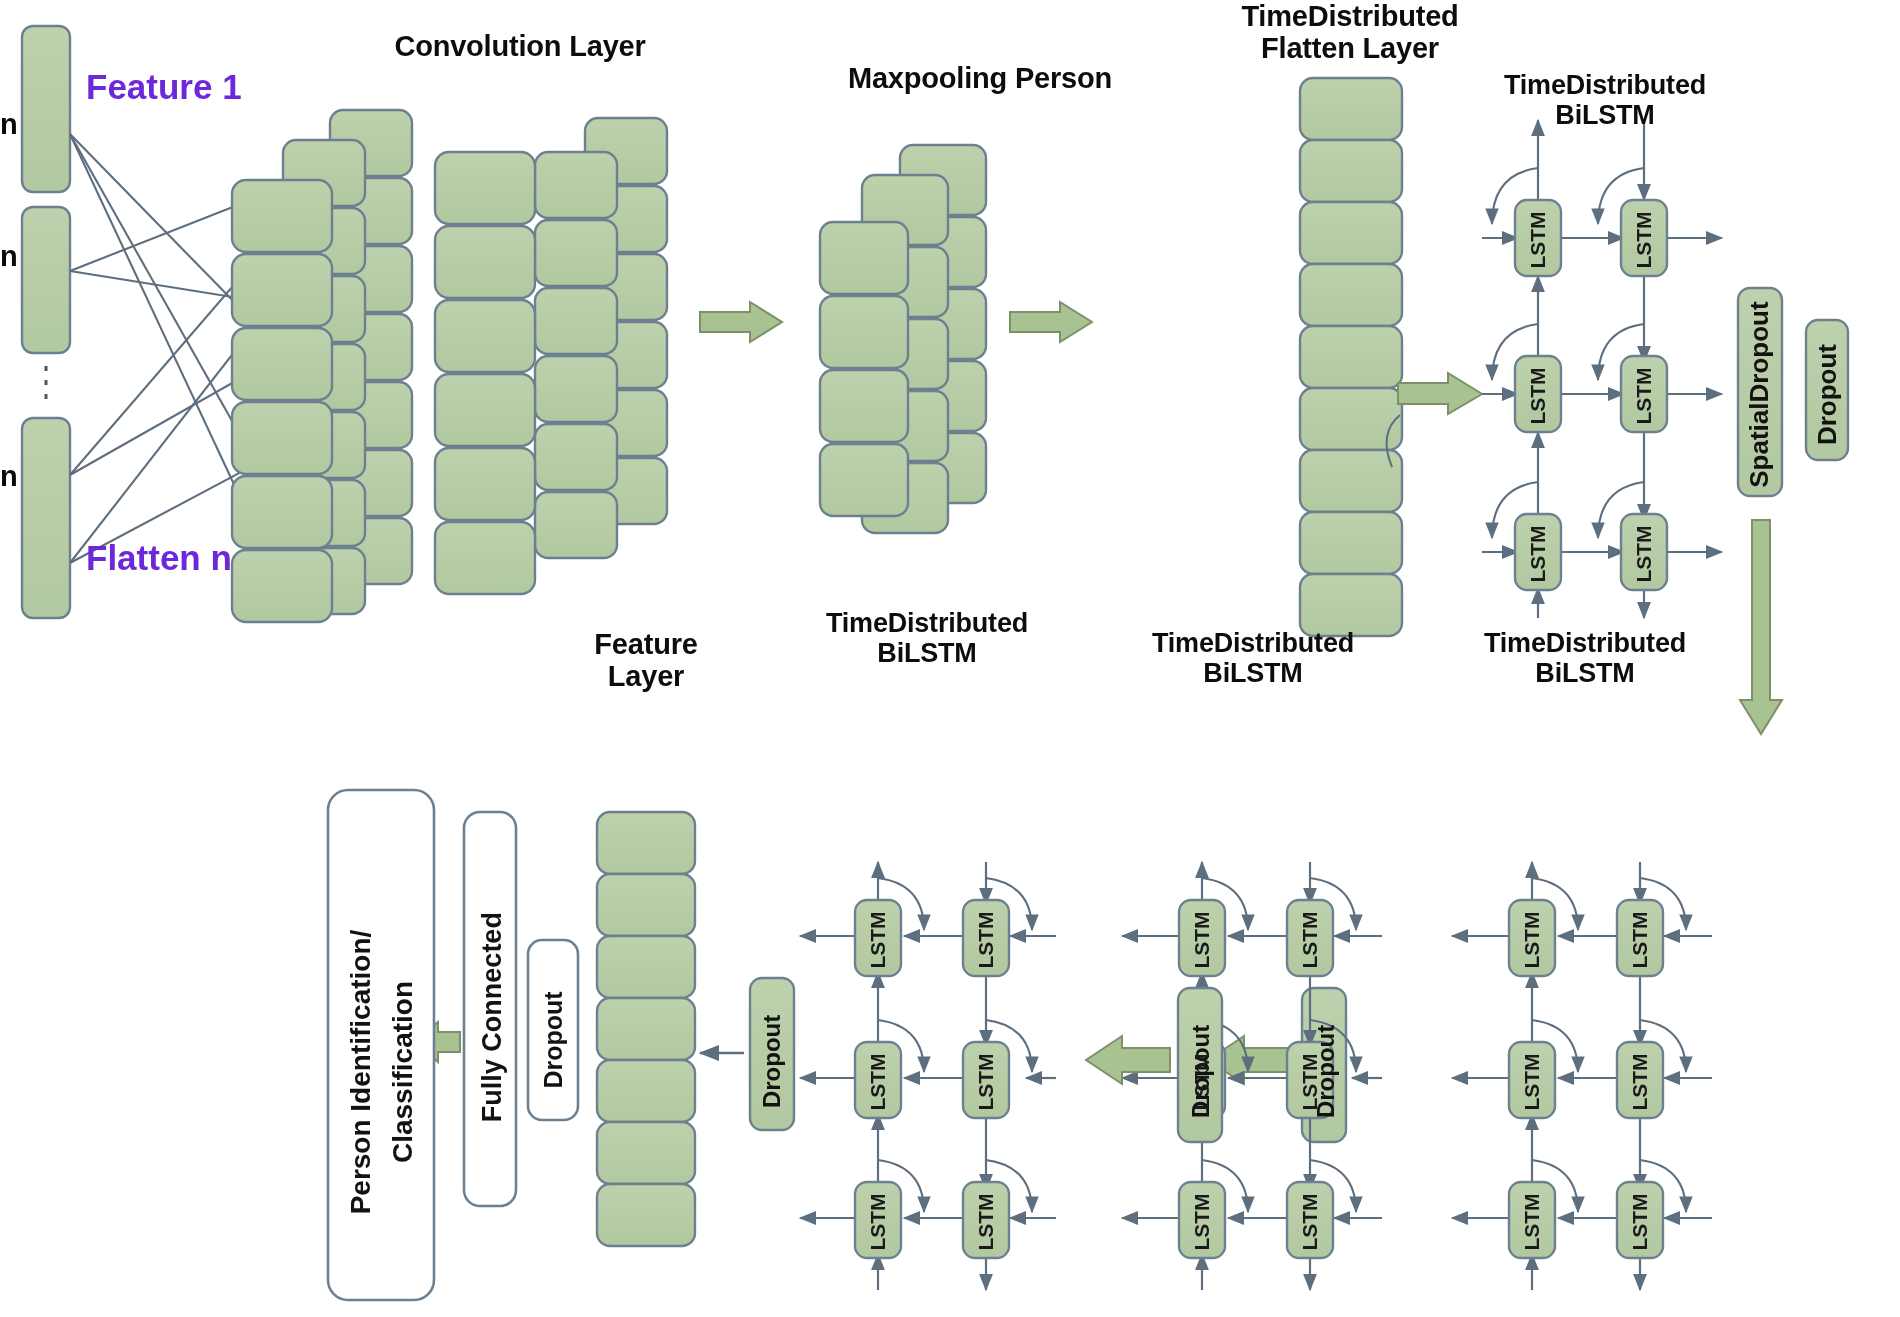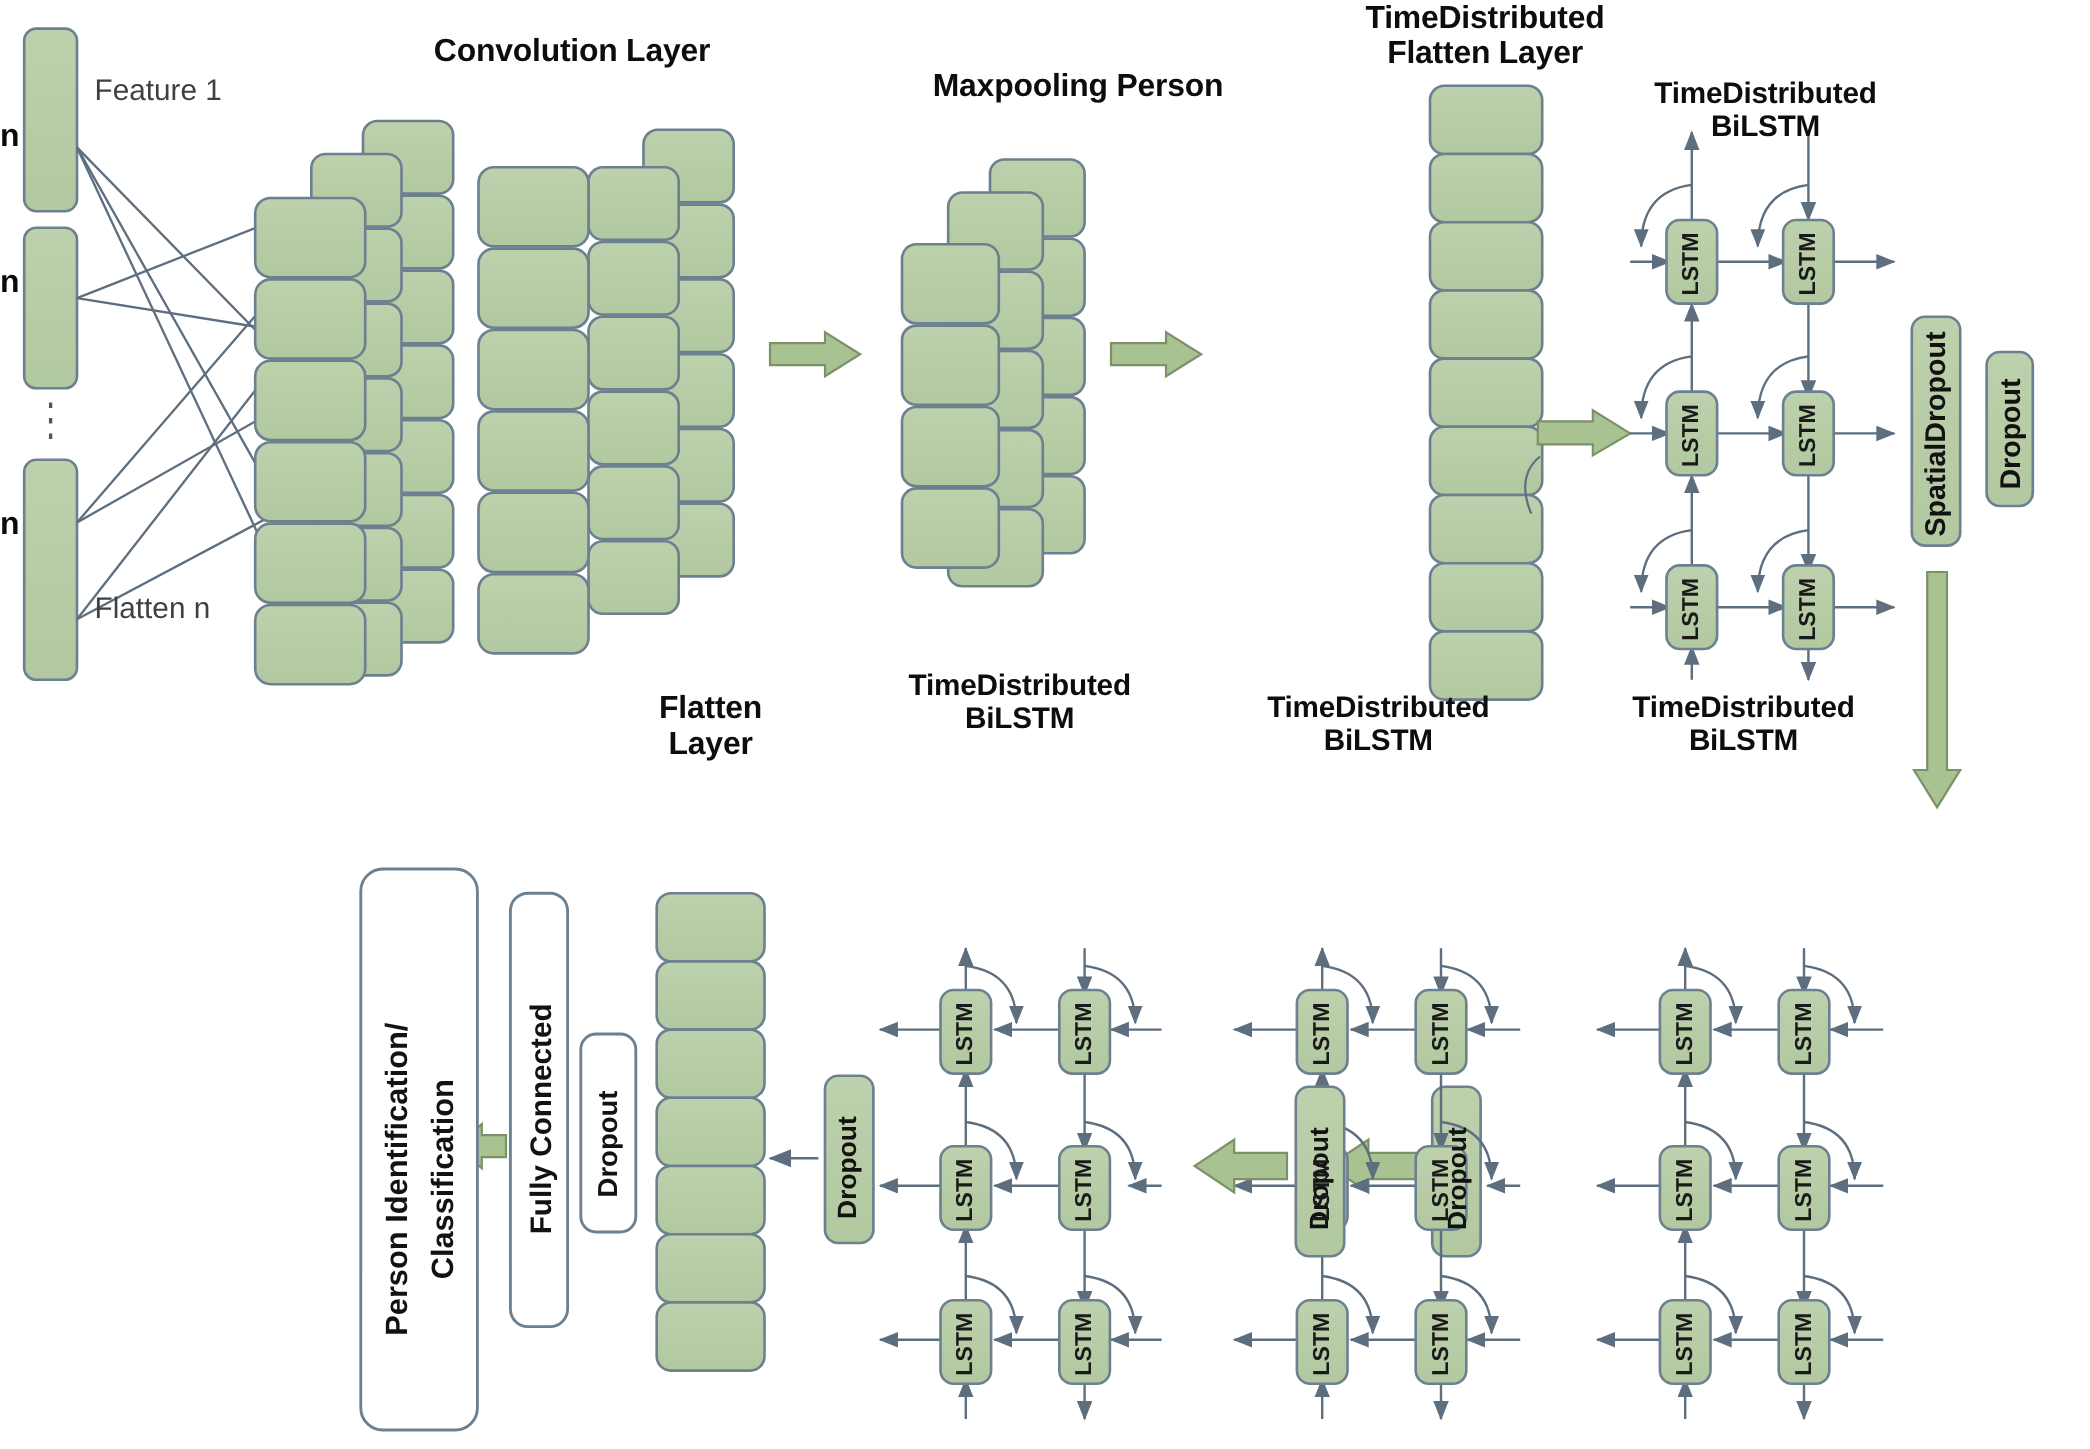--- a/index.html
+++ b/index.html
@@ -4,21 +4,21 @@
 <style>
   html,body{margin:0;padding:0;background:#ffffff;}
   body{width:1900px;height:1317px;position:relative;overflow:hidden;
        font-family:"Liberation Sans","DejaVu Sans",sans-serif;}
   #stage{position:absolute;left:0;top:0;width:1900px;height:1317px;}
   #svgroot{position:absolute;left:0;top:0;width:1900px;height:1317px;}
   .ttl{position:absolute;font-weight:bold;color:#0d0d0d;text-align:center;
        line-height:1.12;white-space:pre-line;letter-spacing:-0.2px;}
   .ttl.t1{font-size:29px;}
   .ttl.t2{font-size:27px;}
-  .featlbl{position:absolute;font-weight:normal;font-size:27px;color:#404040;}
+  .featlbl{position:absolute;font-weight:bold;font-size:35px;color:#6d28d9;}
   .nlbl{position:absolute;font-weight:bold;font-size:29px;color:#0a0a0a;}
   .lstm-t{position:absolute;font-weight:bold;font-size:21px;color:#1a1a1a;
           transform-origin:center center;white-space:nowrap;}
   .vbox-t{position:absolute;font-weight:bold;font-size:26px;color:#121212;
           white-space:pre-line;text-align:center;line-height:1.12;}
 </style>
 </head>
 <body>
 
 <div id="stage">
@@ -397,21 +397,21 @@
 
 <div class="ttl t2" style="left:782px;top:608px;width:290px;">TimeDistributed
 BiLSTM</div>
 
 <div class="ttl t2" style="left:1108px;top:628px;width:290px;">TimeDistributed
 BiLSTM</div>
 
 <div class="ttl t2" style="left:1440px;top:628px;width:290px;">TimeDistributed
 BiLSTM</div>
 
-<div class="ttl t1" style="left:566px;top:628px;width:160px;">Flatten
+<div class="ttl t1" style="left:566px;top:628px;width:160px;">Feature
 Layer</div>
 
 <div class="featlbl" style="left:86px;top:67px;">Feature 1</div>
 <div class="featlbl" style="left:86px;top:538px;">Flatten n</div>
 <div class="nlbl" style="left:0px;top:108px;">n</div>
 <div class="nlbl" style="left:0px;top:240px;">n</div>
 <div class="nlbl" style="left:0px;top:460px;">n</div>
 
 <div class="vbox-t" style="left:1644px;top:380px;width:232px;transform:rotate(-90deg);">SpatialDropout</div>
 

